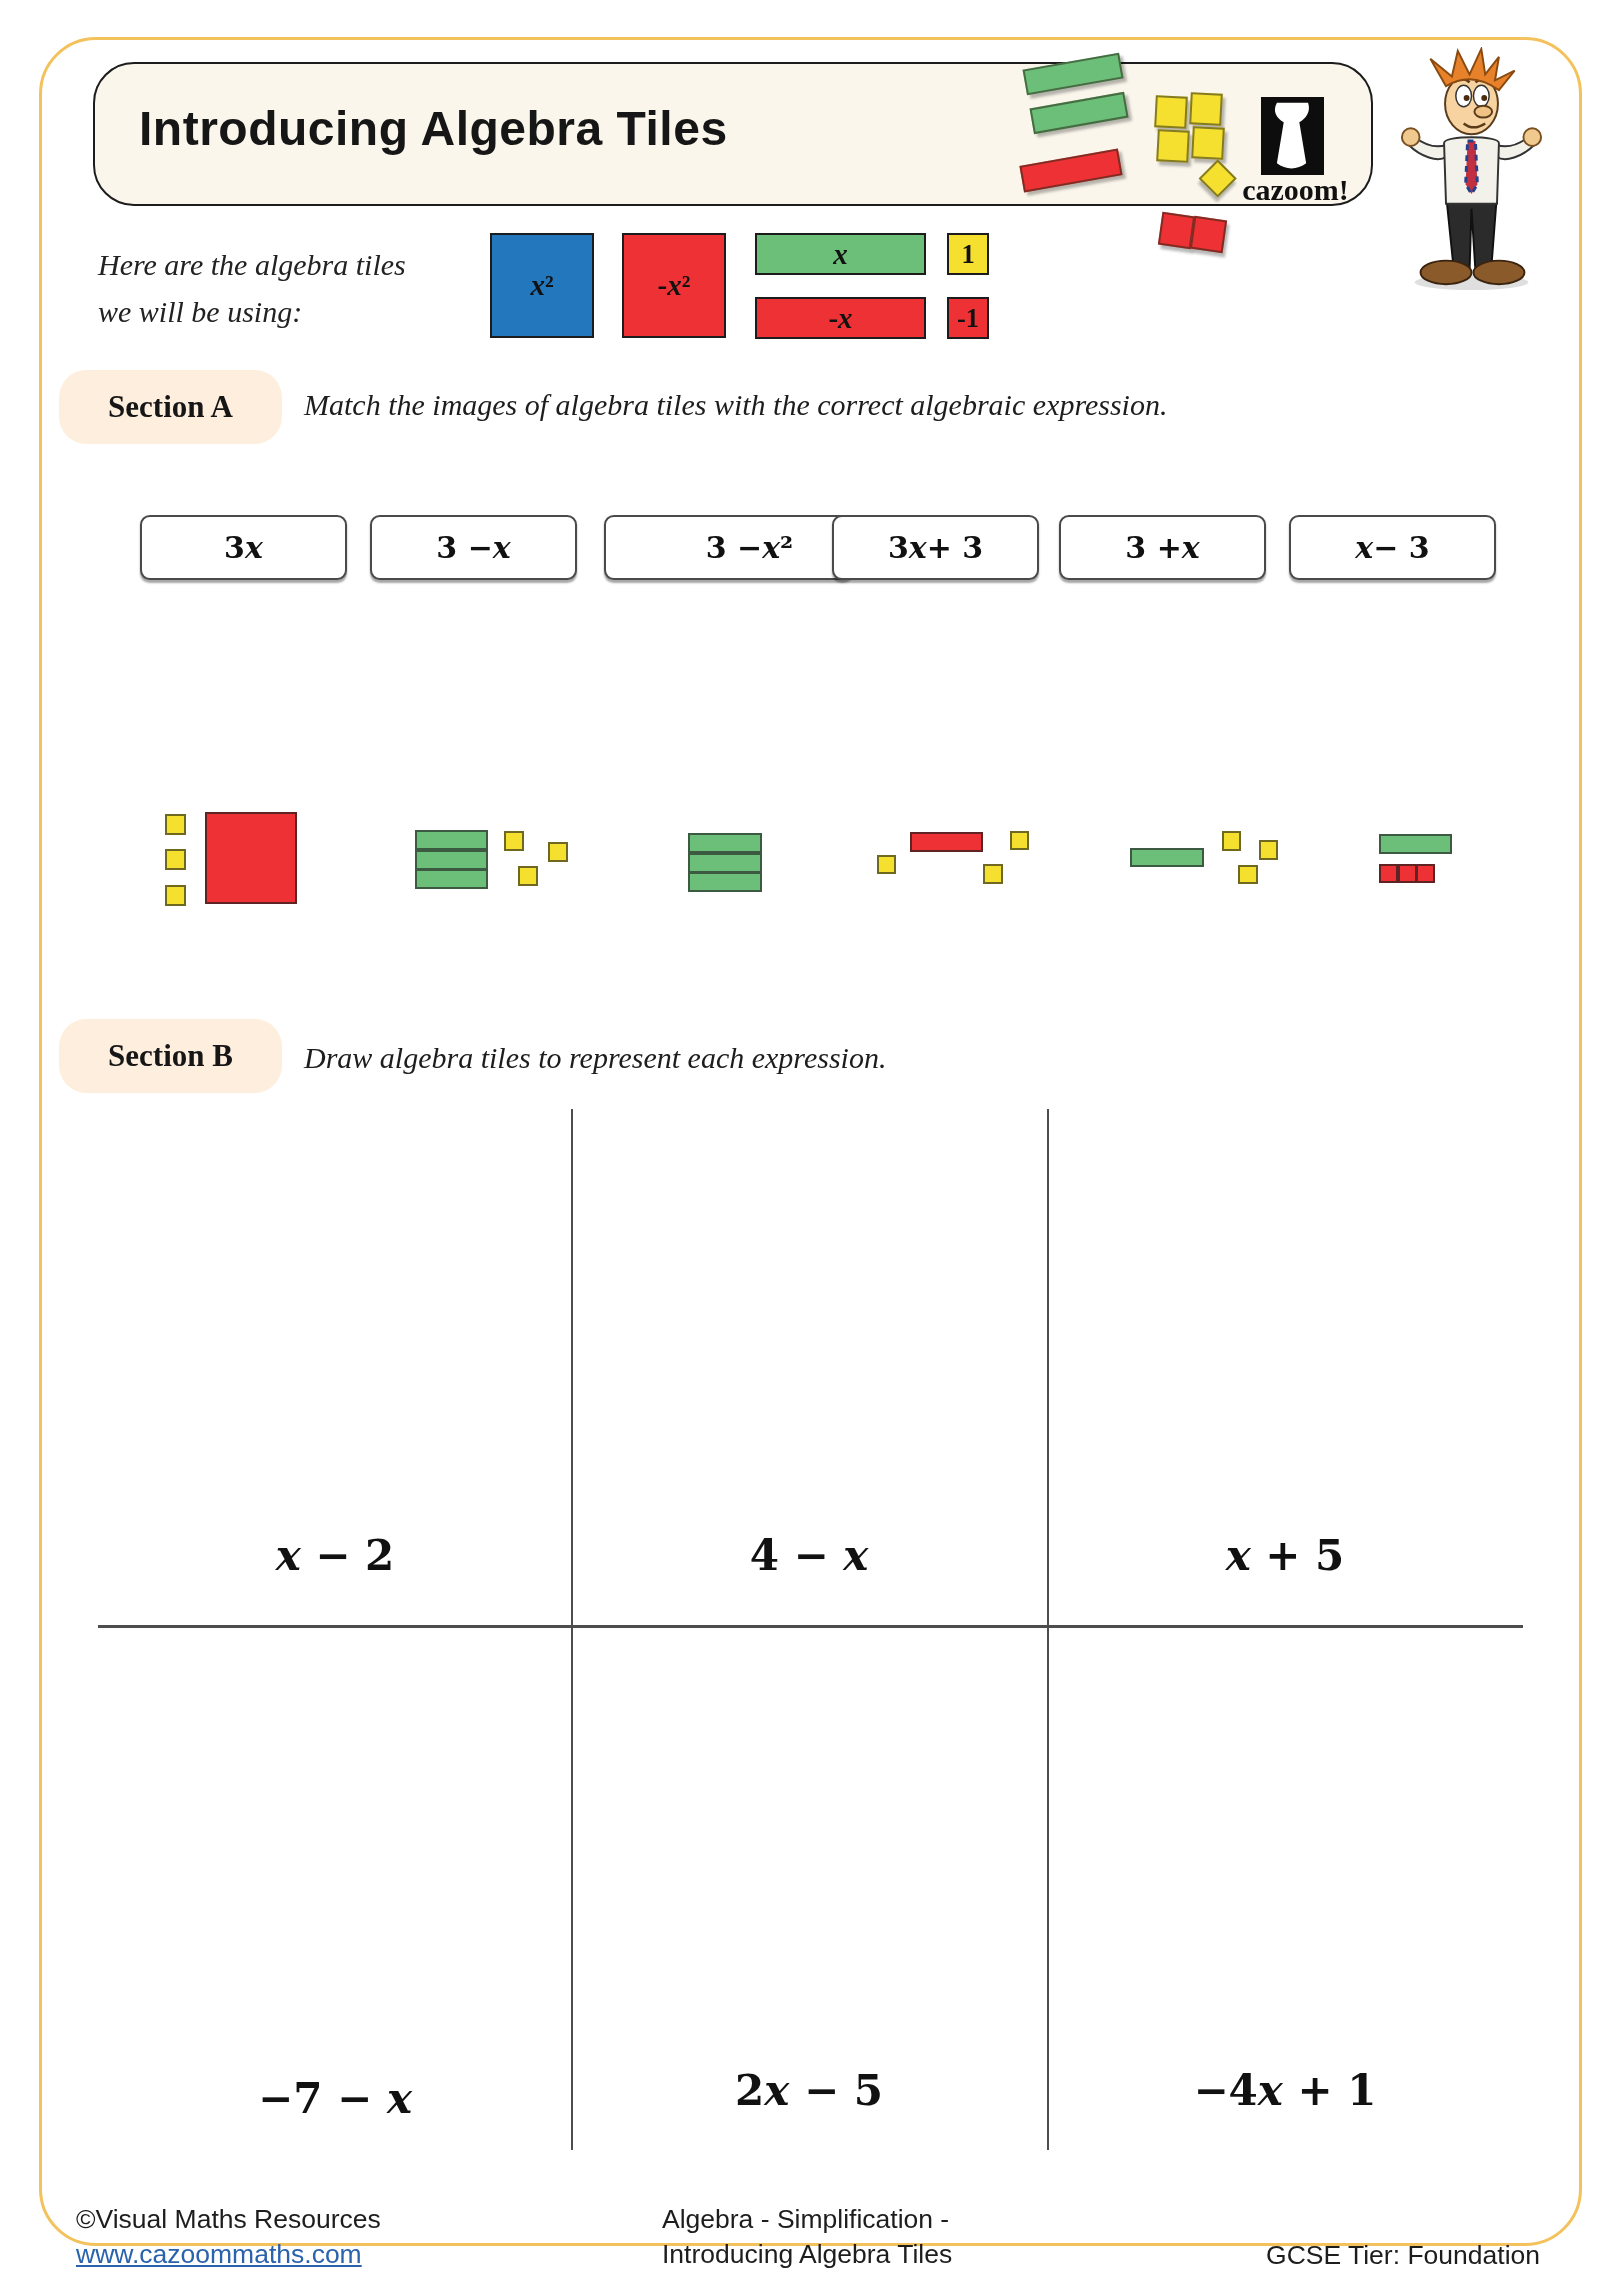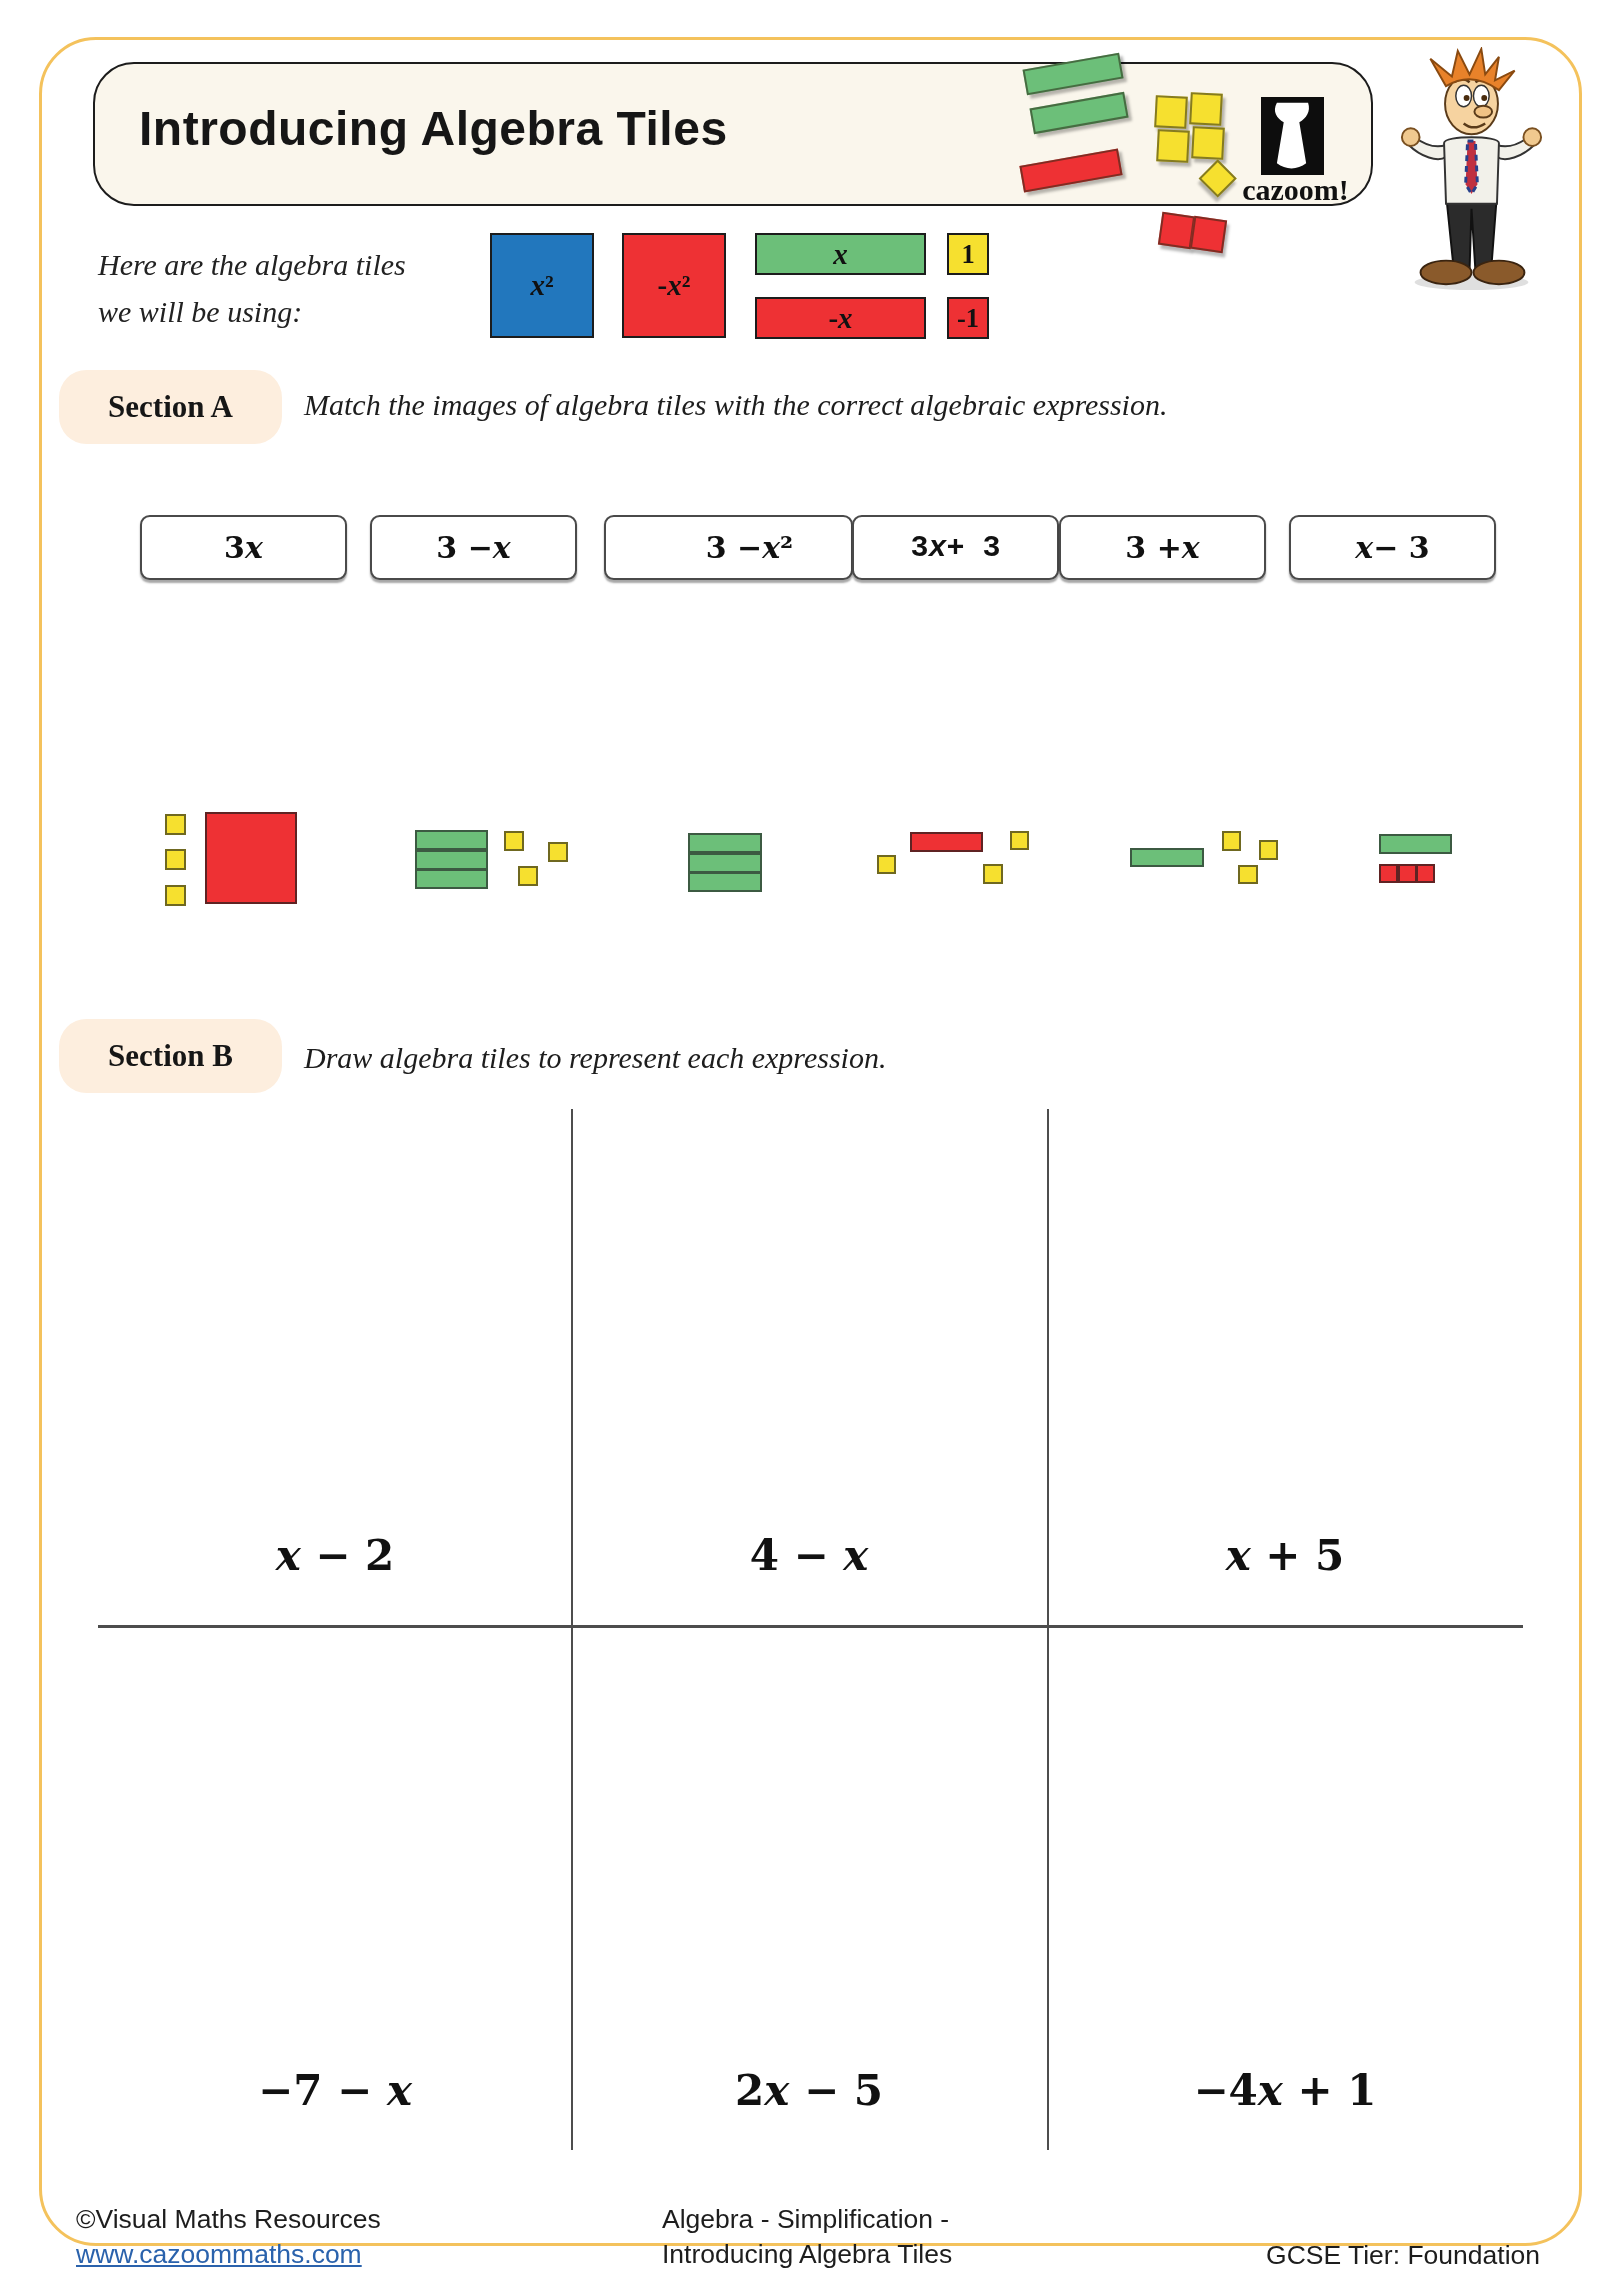--- a/index.html
+++ b/index.html
@@ -148,21 +148,21 @@
   <div class="it it-negone">
       <span class="mathexpr">-1</span>
     </div>
 
   <div class="section-pill pill-a">Section A</div>
   <div class="instruction instr-a">Match the images of algebra tiles with the correct algebraic expression.</div>
 
   <div class="expr-card mathexpr" style="left:140px;">3<i>x</i></div>
   <div class="expr-card mathexpr" style="left:370px;">3 − <i>x</i></div>
   <div class="expr-card mathexpr" style="left:604px;padding-left:42px;">3 − <i>x</i>²</div>
-  <div class="expr-card mathexpr" style="left:852px;font-family:Liberation Mono, monospace;">3<i>x</i> + 3</div>
+  <div class="expr-card mathexpr" style="left:832px;">3<i>x</i> + 3</div>
   <div class="expr-card mathexpr" style="left:1059px;">3 + <i>x</i></div>
   <div class="expr-card mathexpr" style="left:1289px;"><i>x</i> − 3</div>
 
   <div id="tiles-a">
       <div class="tile c-yellow" style="left: 165px; top: 814px; width: 20.6px; height: 20.6px;"></div>
       <div class="tile c-yellow" style="left: 165px; top: 849px; width: 20.6px; height: 20.6px;"></div>
       <div class="tile c-yellow" style="left: 165px; top: 885px; width: 20.6px; height: 20.6px;"></div>
       <div class="tile c-red" style="left: 205px; top: 812px; width: 92px; height: 92px;"></div>
       <div class="tile c-green" style="left: 415px; top: 830px; width: 73px; height: 19.6px;"></div>
       <div class="tile c-green" style="left: 415px; top: 850px; width: 73px; height: 19.6px;"></div>
@@ -190,21 +190,21 @@
   <div class="section-pill pill-b">Section B</div>
   <div class="instruction instr-b">Draw algebra tiles to represent each expression.</div>
 
   <div class="vline" style="left:571px;"></div>
   <div class="vline" style="left:1047px;"></div>
   <div class="hline"></div>
 
   <div class="grid-expr ge-top mathexpr" style="left:98px;"><i>x</i> − 2</div>
   <div class="grid-expr ge-top mathexpr" style="left:572px;">4 − <i>x</i></div>
   <div class="grid-expr ge-top mathexpr" style="left:1048px;"><i>x</i> + 5</div>
-  <div class="grid-expr ge-bot mathexpr" style="left:98px;">−7 − <i>x</i></div>
+  <div class="grid-expr ge-bot mathexpr" style="left:98px;margin-top:8px;">−7 − <i>x</i></div>
   <div class="grid-expr ge-bot mathexpr" style="left:572px;">2<i>x</i> − 5</div>
   <div class="grid-expr ge-bot mathexpr" style="left:1048px;">−4<i>x</i> + 1</div>
 
   <div class="footer footer-left">
     <div>©Visual Maths Resources</div>
     <div class="link">www.cazoommaths.com</div>
   </div>
   <div class="footer footer-center">
     <div>Algebra - Simplification -</div>
     <div>Introducing Algebra Tiles</div>

